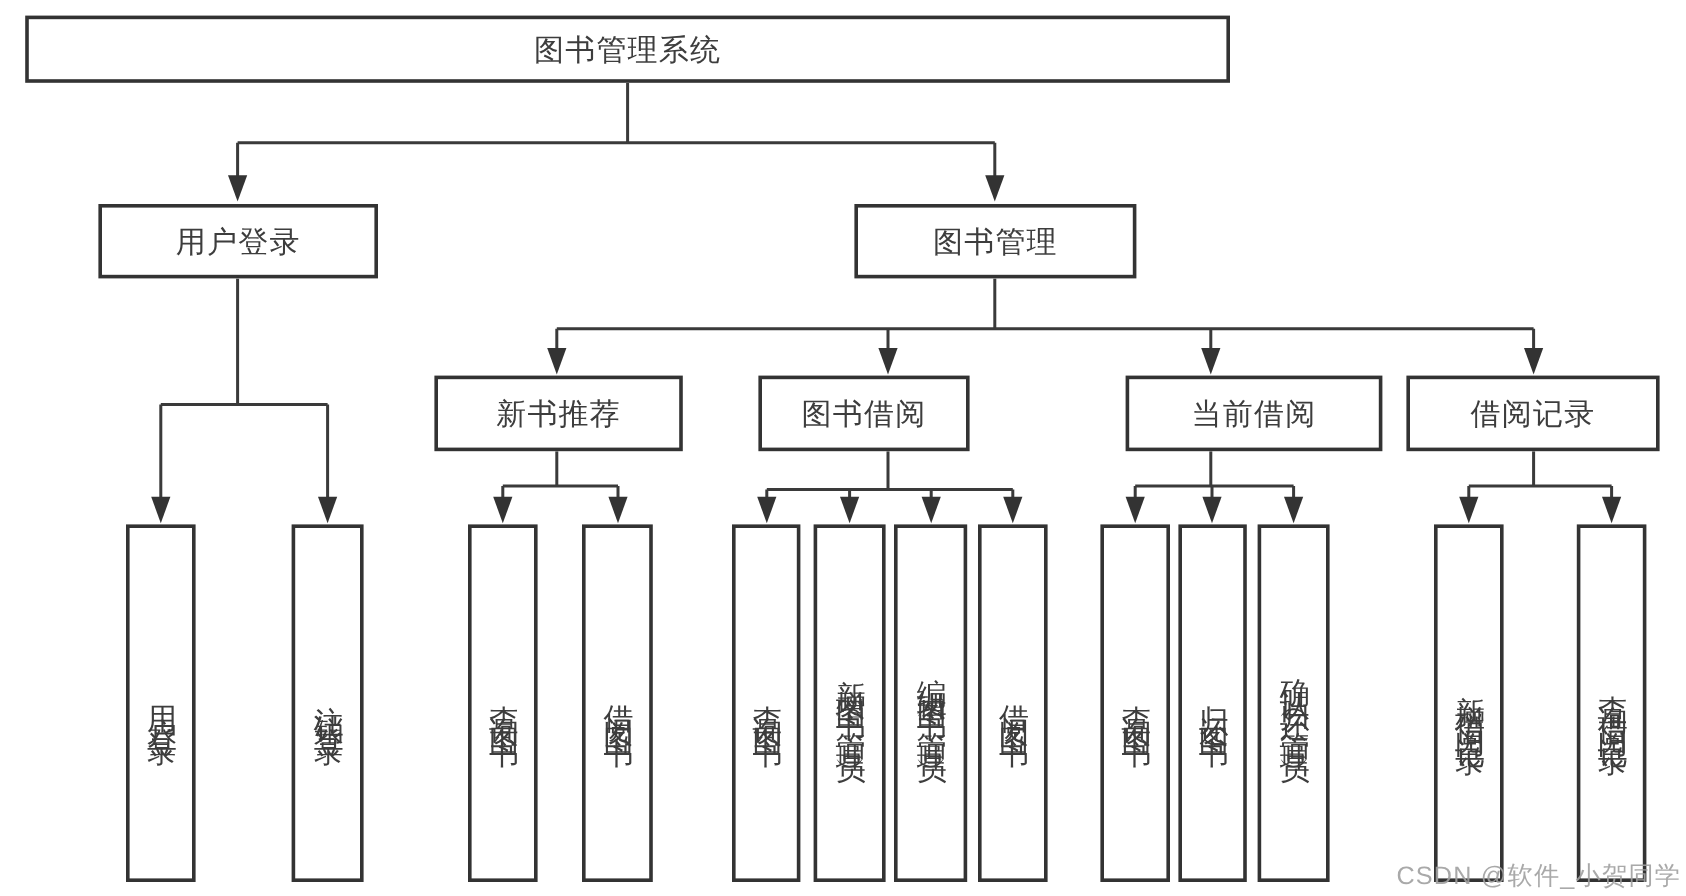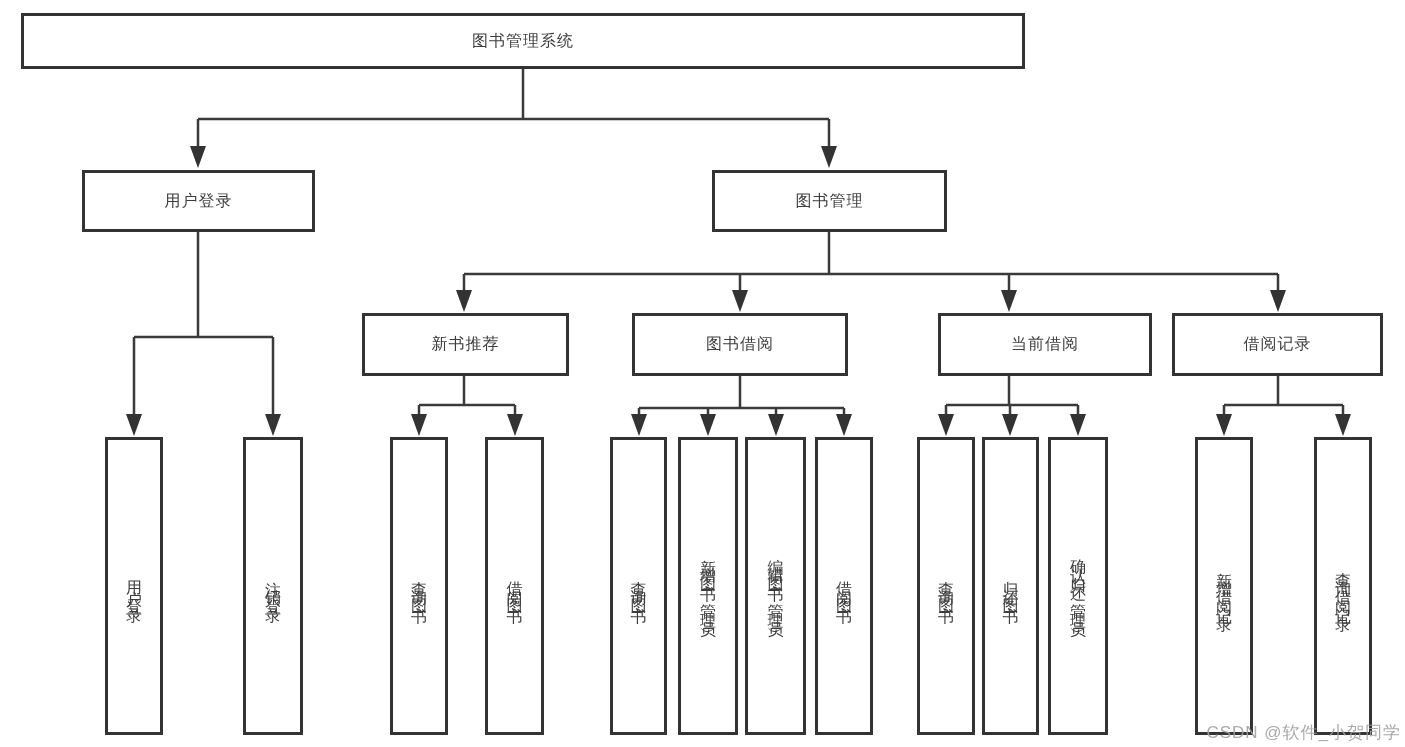--- a/index.html
+++ b/index.html
@@ -14,36 +14,36 @@
   svg.connectors{position:absolute;left:0;top:0;z-index:1;}
   .box{
     position:absolute;
     z-index:2;
     background:#ffffff;
     border:3px solid #333333;
     box-sizing:border-box;
     display:flex;
     align-items:center;
     justify-content:center;
-    font-size:16px;
+    font-size:25px;
     letter-spacing:1px;
     color:#3d3d3d;
   }
   .box .vtext{
     writing-mode:vertical-rl;
     letter-spacing:9px;
     line-height:1;
     white-space:nowrap;
   }
   .watermark{
     position:absolute;
     right:4px;
     bottom:3px;
     z-index:3;
-    font-size:17px;
+    font-size:21px;
     letter-spacing:1px;
     color:#a0a0a0;
     opacity:.9;
   }
 </style>
 </head>
 <body>
 
 <div class="canvas">
 
@@ -89,21 +89,21 @@
       <polygon points="1335,414 1351,414 1343,436"></polygon>
     </g>
   </svg>
 
   <div class="box" style="left:21px;top:13px;width:1004px;height:56px">图书管理系统</div>
 
   <div class="box" style="left:82px;top:170px;width:233px;height:62px">用户登录</div>
   <div class="box" style="left:362px;top:313px;width:207px;height:63px">新书推荐</div>
 
   <div class="box" style="left:712px;top:170px;width:235px;height:62px">图书管理</div>
-  <div class="box" style="left:632px;top:313px;width:216px;height:63px">图书借阅</div>
+  <div class="box" style="left:632px;top:313px;width:176px;height:63px">图书借阅</div>
   <div class="box" style="left:938px;top:313px;width:214px;height:63px">当前借阅</div>
   <div class="box" style="left:1172px;top:313px;width:211px;height:63px">借阅记录</div>
 
   <div class="box" style="left:105px;top:437px;width:58px;height:298px">
     <span class="vtext">用户登录</span>
   </div>
   <div class="box" style="left:243px;top:437px;width:60px;height:298px">
     <span class="vtext">注销登录</span>
   </div>
 

